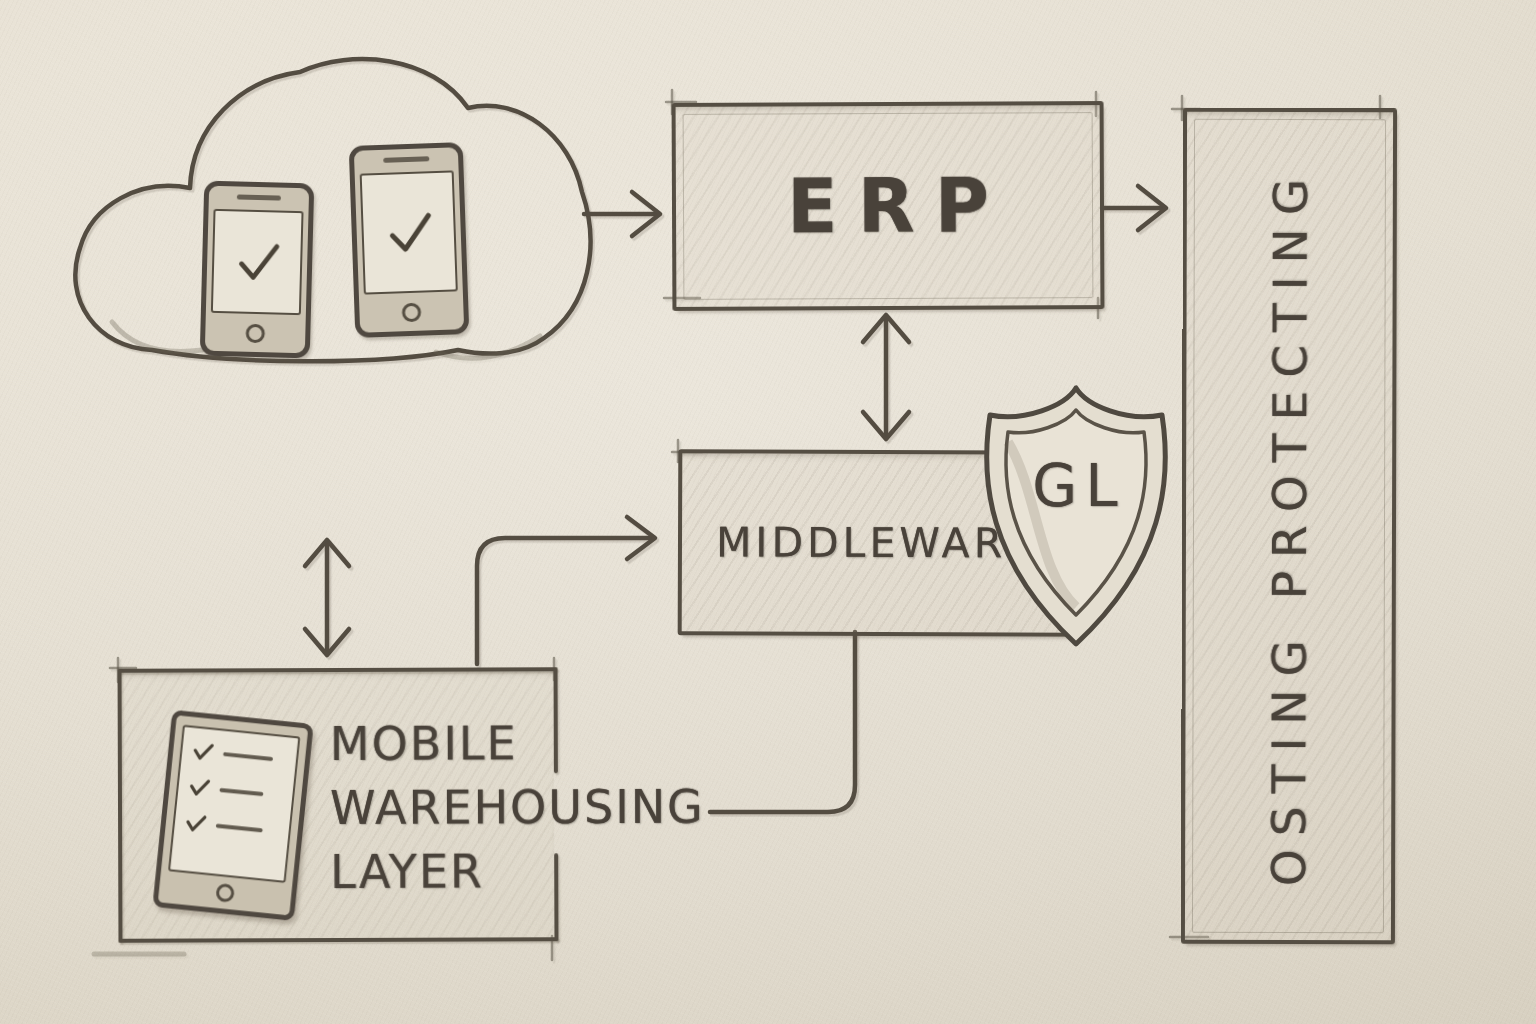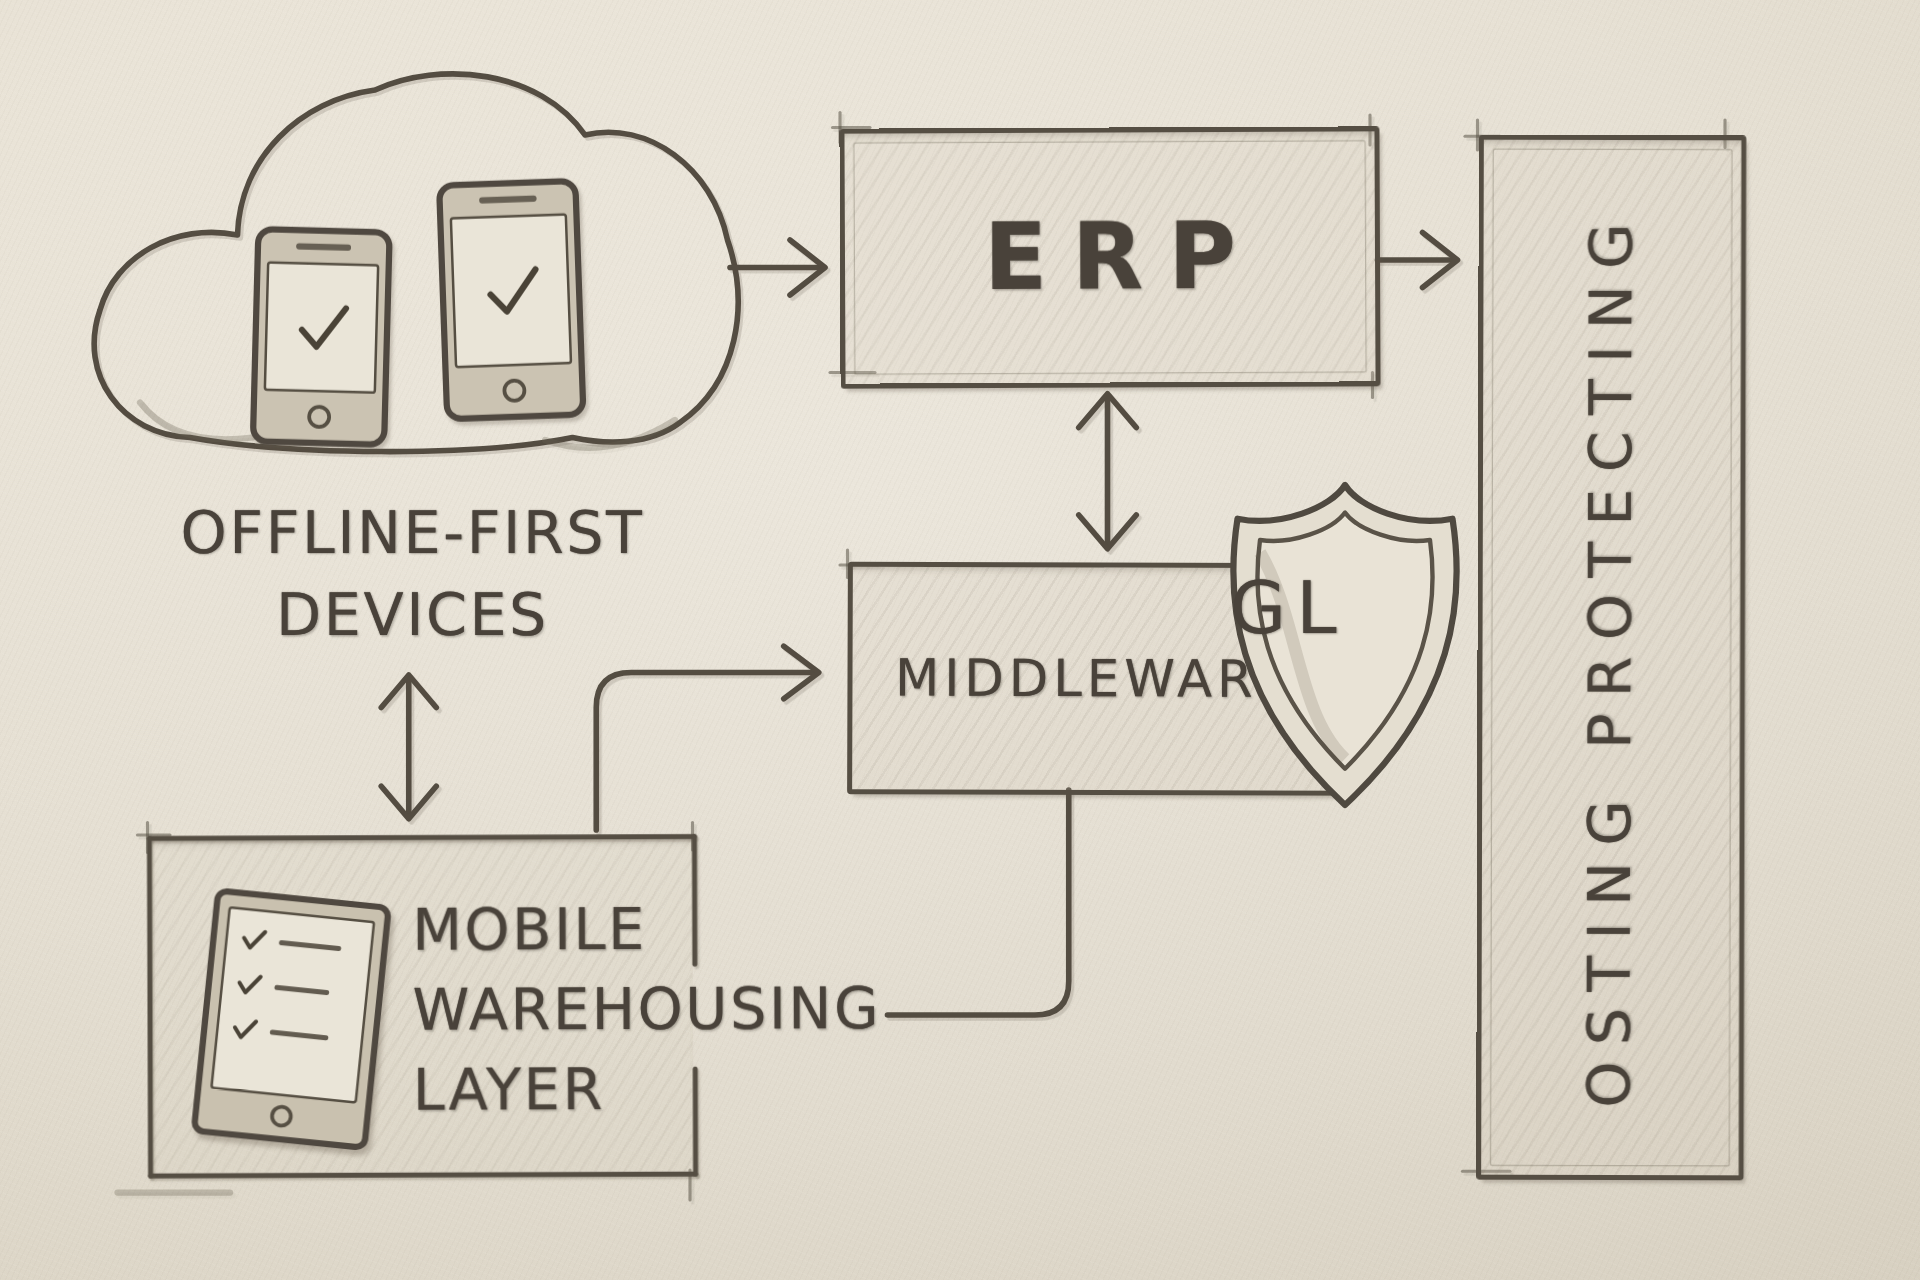--- a/index.html
+++ b/index.html
@@ -75,22 +75,22 @@
     border:5px solid #4f4840; border-radius:10px; background:#c9c1af;
     transform:rotate(6deg); box-shadow:3px 4px 4px rgba(100,90,75,0.35);}
   #tablet .screen{position:absolute; left:7px; right:7px; top:9px; bottom:32px; background:#eae5d8; border:2.5px solid #554e42; border-radius:3px;}
   #tablet .home{position:absolute; bottom:7px; left:50%; transform:translateX(-50%); width:12px; height:12px; border:3.5px solid #564f43; border-radius:50%;}
   .chk-row{display:flex; align-items:center; gap:9px; margin:10px 0 0 10px; height:26px;}
   .chk-row svg{flex:0 0 auto;}
   .chk-line{height:4px; background:#4a4337; border-radius:2px; opacity:.85;}
 
   
   #shield{position:absolute; left:978px; top:382px; width:196px; height:268px; z-index:4;}
-  #shield-label{position:absolute; left:984px; top:452px; width:130px; z-index:5;
-    font-size:58px; letter-spacing:8px;}
+  #shield-label{position:absolute; left:1014px; top:452px; width:130px; z-index:5;
+    text-align:center; font-size:58px; letter-spacing:8px;}
 </style>
 </head>
 <body>
 
 <div id="canvas">
   <div class="grain"></div>
 
   <svg class="ink" viewBox="0 0 1536 1024">
     <g id="ink">
 
@@ -152,24 +152,20 @@
         <path class="stroke-thin" d="M118 658 V682"></path>
           <path class="stroke-thin" d="M110 668 H136"></path>
         <path class="stroke-thin" d="M554 658 V680"></path>
           <path class="stroke-thin" d="M552 936 V960"></path>
         <path class="smudge" d="M94 954 H184"></path>
       </g>
     </g>
     <use href="#ink" x="2.2" y="2.4" opacity="0.18"></use>
   </svg>
 
-  <div id="cloud-label" class="sketch-text">
-    <div>OFFLINE-FIRST</div>
-    <div>DEVICES</div>
-  </div>
 
   <div class="phone" id="phone-1">
     <div class="speaker"></div>
     <div class="screen">
       <svg class="checksvg" viewBox="0 0 100 100">
         <path d="M24 56 L44 78 L82 26" fill="none" stroke="#4a4337" stroke-width="8" stroke-linecap="round" stroke-linejoin="round"></path>
       </svg>
     </div>
     <div class="home"></div>
   </div>

